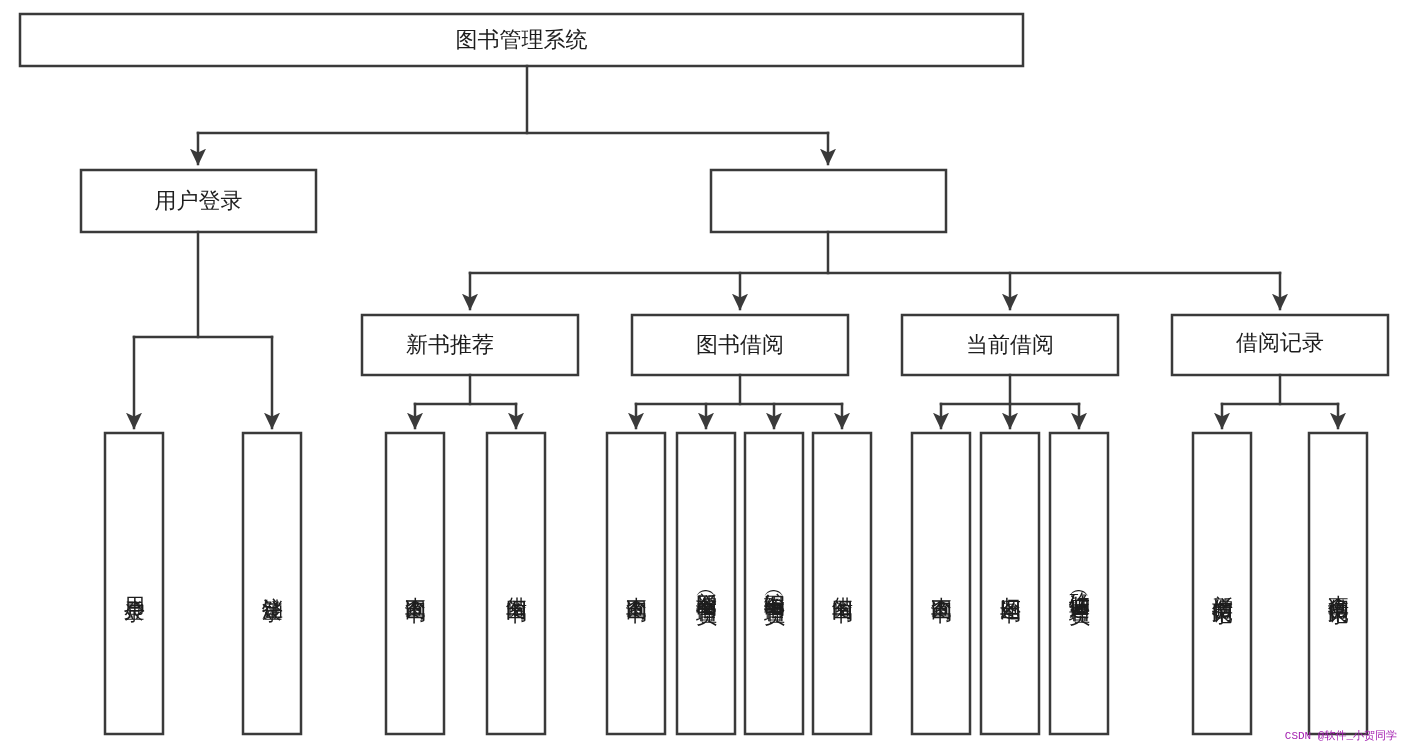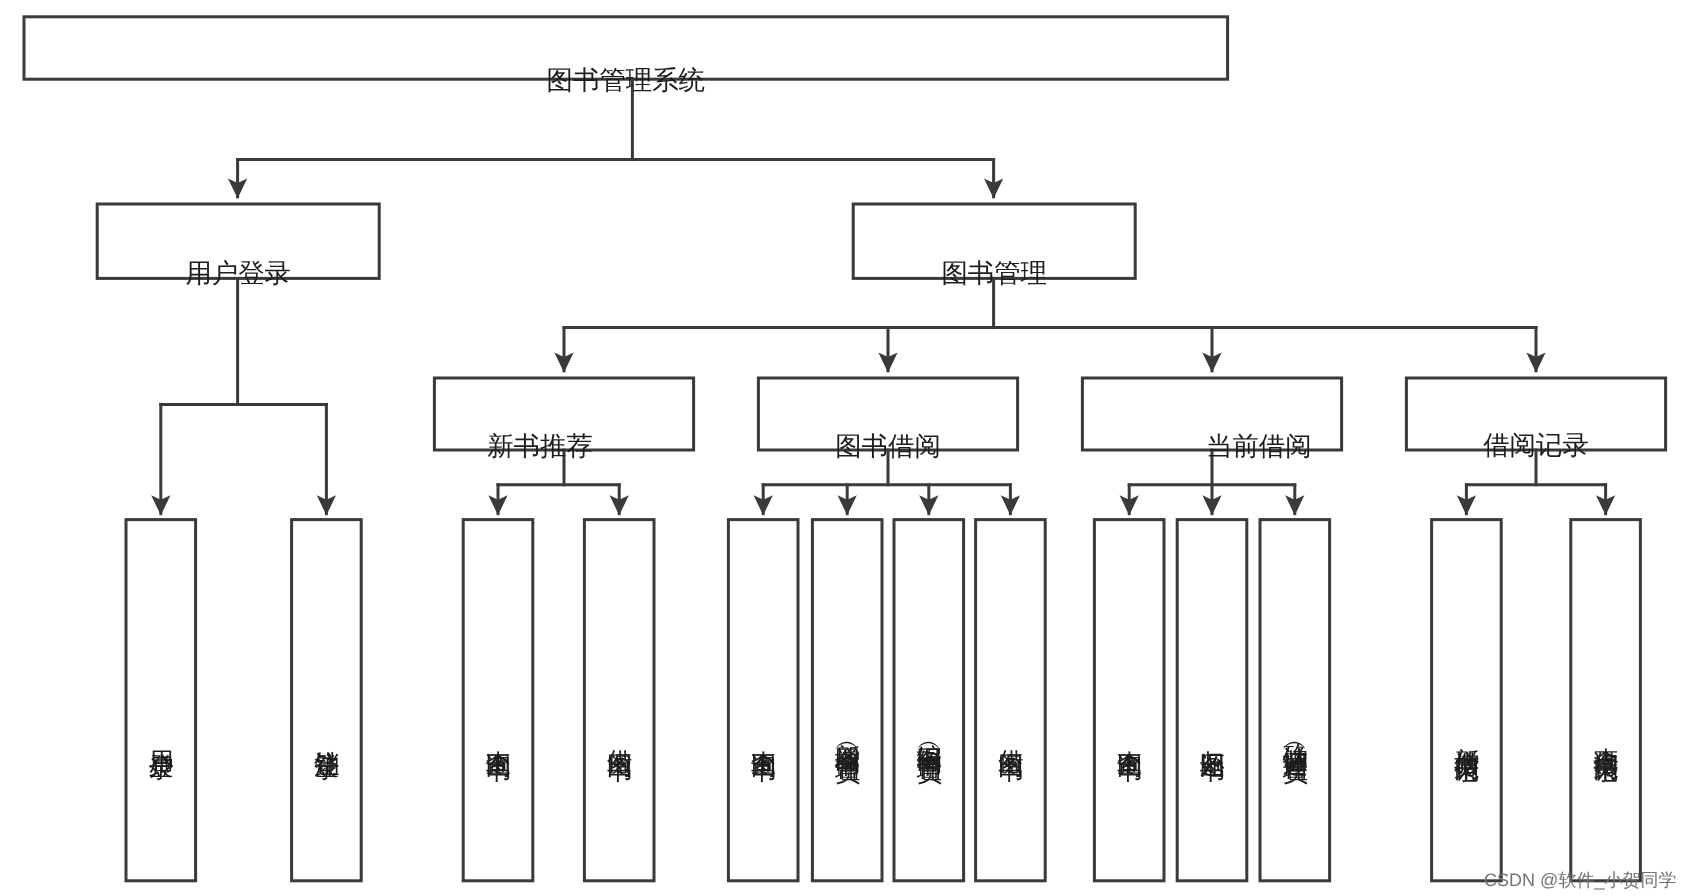--- a/index.html
+++ b/index.html
@@ -43,38 +43,37 @@
   }
   .node-label {
     position: absolute;
     display: flex;
     align-items: center;
     justify-content: center;
     color: #1d1d1d;
     font-family: "DejaVu Sans", "Liberation Sans", sans-serif;
     pointer-events: none;
     line-height: 1.18;
-    margin-top: 28px;
   }
   .node-label.horizontal {
     font-size: 22px;
   }
   .node-label.vertical {
     writing-mode: vertical-rl;
     text-orientation: upright;
     font-size: 21px;
     letter-spacing: 2px;
   }
   #watermark {
     position: absolute;
     right: 8px;
     bottom: 4px;
-    font-size: 15px;
-    color: #737373;
-    font-family: Liberation Sans, sans-serif;
+    font-size: 11px;
+    color: #a21caf;
+    font-family: Liberation Mono, monospace;
     white-space: nowrap;
     pointer-events: none;
   }
 </style>
 </head>
 <body>
 
 <div id="diagram-root">
 
   <svg class="canvas" viewBox="0 0 1405 747">
@@ -151,25 +150,24 @@
     <rect class="node-box" x="981" y="433" width="58" height="301"></rect>
     <rect class="node-box" x="1050" y="433" width="58" height="301"></rect>
 
     <rect class="node-box" x="1193" y="433" width="58" height="301"></rect>
     <rect class="node-box" x="1309" y="433" width="58" height="301"></rect>
   </svg>
 
   <div class="node-label horizontal" style="left:20px; top:14px; width:1003px; height:52px;">图书管理系统</div>
 
   <div class="node-label horizontal" style="left:81px; top:170px; width:235px; height:62px;">用户登录</div>
-  <div class="node-label horizontal" style="left:711px; top:170px; width:235px; height:62px;">图书管理</div>
 
   <div class="node-label horizontal" style="left:362px; top:315px; width:176px; height:60px;">新书推荐</div>
   <div class="node-label horizontal" style="left:632px; top:315px; width:216px; height:60px;">图书借阅</div>
-  <div class="node-label horizontal" style="left:902px; top:315px; width:216px; height:60px;padding-left:39px;">当前借阅</div>
+  <div class="node-label horizontal" style="left:902px; top:315px; width:216px; height:60px;">当前借阅</div>
   <div class="node-label horizontal" style="left:1172px; top:315px; width:216px; height:60px;font-family:Liberation Mono, monospace;">借阅记录</div>
 
   <div class="node-label vertical" style="left:105px; top:433px; width:58px; height:301px;">用户登录</div>
   <div class="node-label vertical" style="left:243px; top:433px; width:58px; height:301px;">注销登录</div>
 
   <div class="node-label vertical" style="left:386px; top:433px; width:58px; height:301px;">查询图书</div>
   <div class="node-label vertical" style="left:487px; top:433px; width:58px; height:301px;">借阅图书</div>
 
   <div class="node-label vertical" style="left:607px; top:433px; width:58px; height:301px;">查询图书</div>
   <div class="node-label vertical" style="left:677px; top:433px; width:58px; height:301px;">新增图书（管理员）</div>

